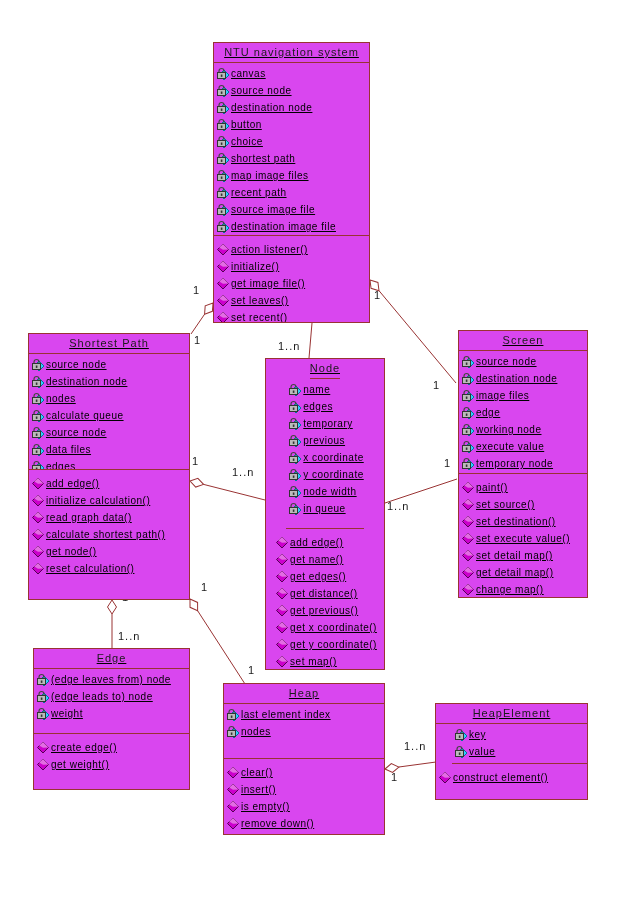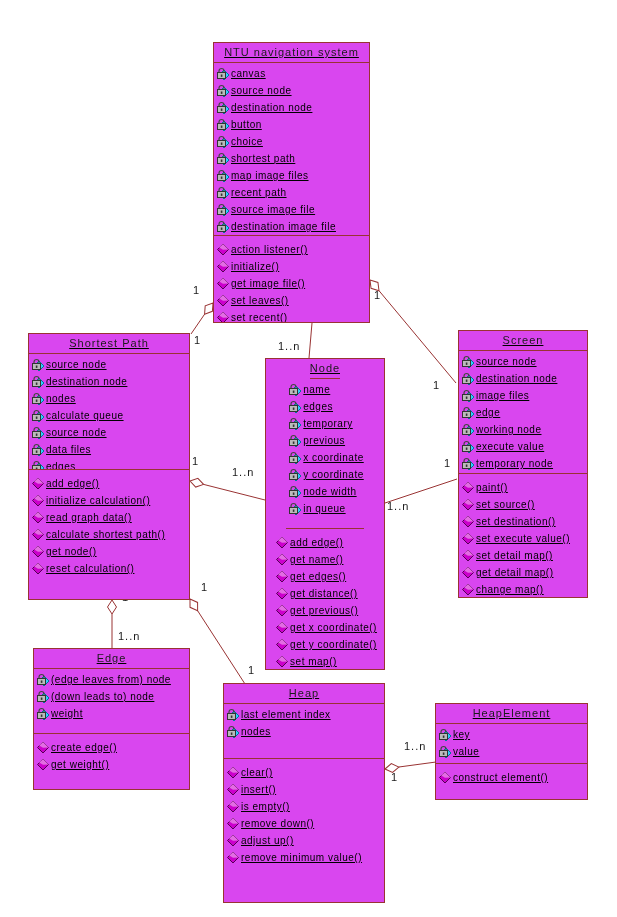--- a/index.html
+++ b/index.html
@@ -713,21 +713,21 @@
         </div>
         <div class="row">
           <span class="icon">
 <svg width="14" height="13" viewBox="0 0 14 13" xmlns="http://www.w3.org/2000/svg">
   <polygon points="8,3 13,8 8,13 3,8" fill="#33CCFF" stroke="#007799" stroke-width="1"></polygon>
   <path d="M3,6 v-2 a2.5,2.5 0 0 1 5,0 v2" fill="none" stroke="#444444" stroke-width="1.2"></path>
   <rect x="1.5" y="5.5" width="8" height="6" fill="#BBBBBB" stroke="#333333" stroke-width="1"></rect>
   <rect x="4.8" y="7.5" width="1.6" height="2.4" fill="#333333"></rect>
 </svg>
 </span>
-          <span class="row-text">(down leads to) node</span>
+          <span class="row-text">(edge leads to) node</span>
         </div>
         <div class="row">
           <span class="icon">
 <svg width="14" height="13" viewBox="0 0 14 13" xmlns="http://www.w3.org/2000/svg">
   <polygon points="8,3 13,8 8,13 3,8" fill="#33CCFF" stroke="#007799" stroke-width="1"></polygon>
   <path d="M3,6 v-2 a2.5,2.5 0 0 1 5,0 v2" fill="none" stroke="#444444" stroke-width="1.2"></path>
   <rect x="1.5" y="5.5" width="8" height="6" fill="#BBBBBB" stroke="#333333" stroke-width="1"></rect>
   <rect x="4.8" y="7.5" width="1.6" height="2.4" fill="#333333"></rect>
 </svg>
 </span>
@@ -748,21 +748,21 @@
           <span class="icon">
 <svg width="14" height="13" viewBox="0 0 14 13" xmlns="http://www.w3.org/2000/svg">
   <polygon points="7,1 12.5,6.5 7,12 1.5,6.5" fill="#CC00CC" stroke="#550055" stroke-width="1"></polygon>
   <polygon points="7,1 12.5,6.5 7,6.8 3.2,4.5" fill="#E36CE3"></polygon>
 </svg>
 </span>
           <span class="row-text">get weight()</span>
         </div>
       </div>
   </div>
-    <div class="uml-class" style="left: 223px; top: 683px; width: 162px; height: 220px;">
+    <div class="uml-class" style="left: 223px; top: 683px; width: 162px; height: 152px;">
     <div class="uml-title">Heap</div>
     <div class="uml-attrs" style="height: 52px;">
         <div class="row">
           <span class="icon">
 <svg width="14" height="13" viewBox="0 0 14 13" xmlns="http://www.w3.org/2000/svg">
   <polygon points="8,3 13,8 8,13 3,8" fill="#33CCFF" stroke="#007799" stroke-width="1"></polygon>
   <path d="M3,6 v-2 a2.5,2.5 0 0 1 5,0 v2" fill="none" stroke="#444444" stroke-width="1.2"></path>
   <rect x="1.5" y="5.5" width="8" height="6" fill="#BBBBBB" stroke="#333333" stroke-width="1"></rect>
   <rect x="4.8" y="7.5" width="1.6" height="2.4" fill="#333333"></rect>
 </svg>
@@ -833,21 +833,21 @@
   <polygon points="7,1 12.5,6.5 7,12 1.5,6.5" fill="#CC00CC" stroke="#550055" stroke-width="1"></polygon>
   <polygon points="7,1 12.5,6.5 7,6.8 3.2,4.5" fill="#E36CE3"></polygon>
 </svg>
 </span>
           <span class="row-text">remove minimum value()</span>
         </div>
       </div>
   </div>
     <div class="uml-class" style="left: 435px; top: 703px; width: 153px; height: 97px;">
     <div class="uml-title">HeapElement</div>
-    <div class="uml-attrs" style="height: 37px;">
+    <div class="uml-attrs" style="height: 37px; margin-left: 16px;">
         <div class="row">
           <span class="icon">
 <svg width="14" height="13" viewBox="0 0 14 13" xmlns="http://www.w3.org/2000/svg">
   <polygon points="8,3 13,8 8,13 3,8" fill="#33CCFF" stroke="#007799" stroke-width="1"></polygon>
   <path d="M3,6 v-2 a2.5,2.5 0 0 1 5,0 v2" fill="none" stroke="#444444" stroke-width="1.2"></path>
   <rect x="1.5" y="5.5" width="8" height="6" fill="#BBBBBB" stroke="#333333" stroke-width="1"></rect>
   <rect x="4.8" y="7.5" width="1.6" height="2.4" fill="#333333"></rect>
 </svg>
 </span>
           <span class="row-text">key</span>

